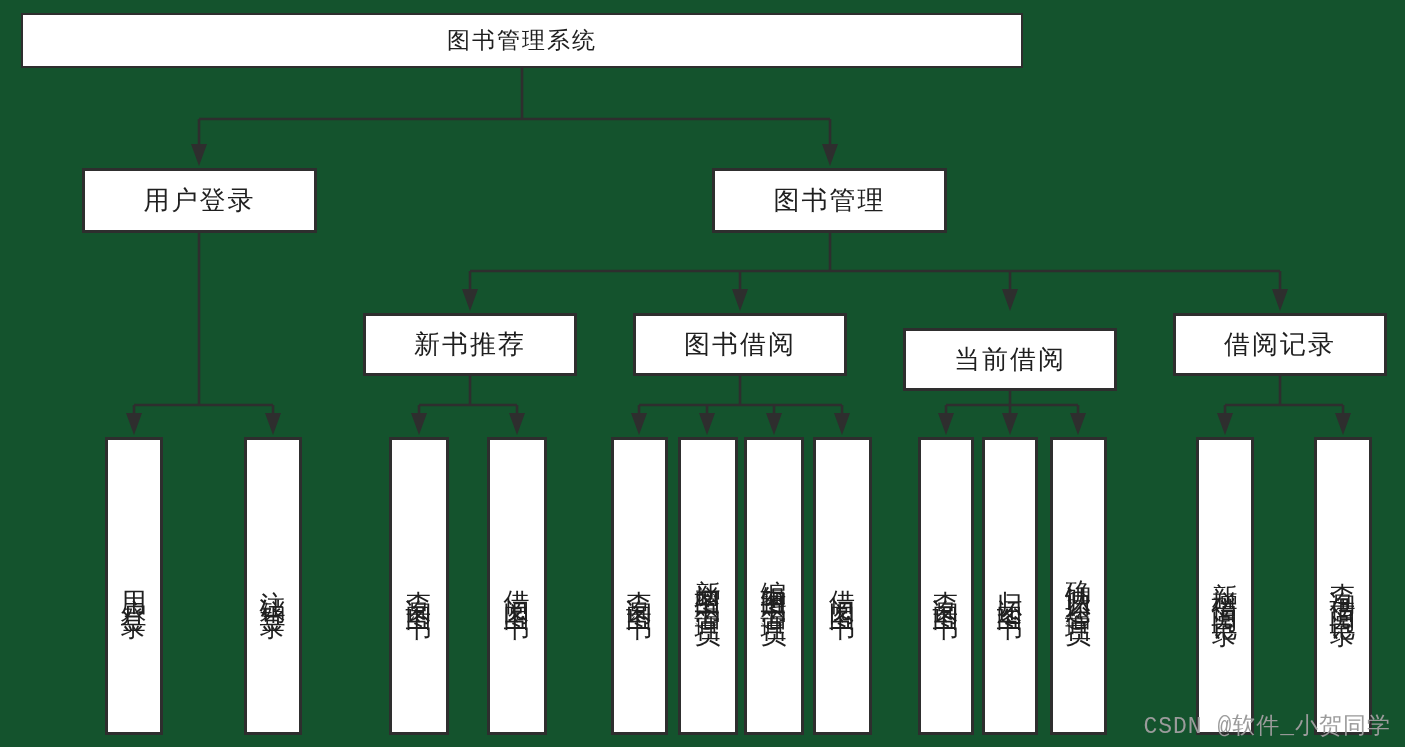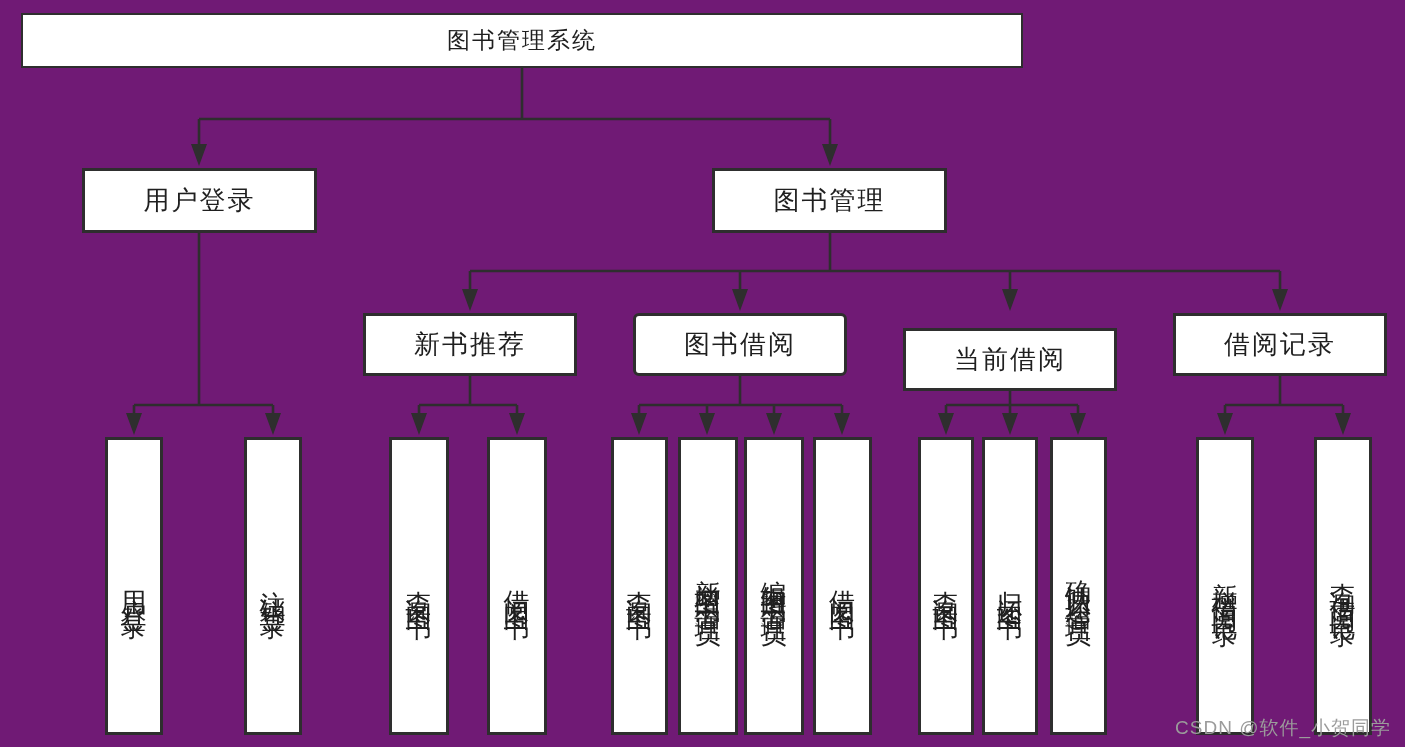--- a/index.html
+++ b/index.html
@@ -1,20 +1,20 @@
 <!DOCTYPE html>
 <html><head>
 <meta charset="utf-8">
 <style>
   html, body { margin: 0; padding: 0; background: #ffffff; }
   .stage {
     position: relative;
     width: 1405px;
     height: 747px;
-    background: #701a75;
+    background: #14532d;
     font-family: "Liberation Sans", sans-serif;
     overflow: hidden;
   }
   .stage svg { position: absolute; left: 0; top: 0; }
   .box {
     position: absolute;
     box-sizing: border-box;
     background: #ffffff;
     border: 3px solid #2e2e2e;
     display: flex;
@@ -30,24 +30,25 @@
     text-orientation: mixed;
     letter-spacing: 8px;
     line-height: 1;
     white-space: nowrap;
   }
   .vbox.dense span { letter-spacing: 6px; }
   .watermark {
     position: absolute;
     right: 14px;
     bottom: 6px;
-    font-size: 19px;
+    font-size: 23px;
     color: #9b9b9b;
     letter-spacing: 1px;
     white-space: nowrap;
+    font-family: Liberation Mono, monospace;
   }
 </style>
 </head>
 <body>
 
 <div class="stage">
 
   <svg width="1405" height="747" viewBox="0 0 1405 747">
     <g stroke="#2e2e2e" stroke-width="2.6" fill="none">
 
@@ -95,21 +96,21 @@
   <div class="box hbox" style="left:82px; top:168px; width:235px; height:65px;">
     <span>用户登录</span>
   </div>
   <div class="box hbox" style="left:363px; top:313px; width:214px; height:63px;">
     <span>新书推荐</span>
   </div>
 
   <div class="box hbox" style="left:712px; top:168px; width:235px; height:65px;">
     <span>图书管理</span>
   </div>
-  <div class="box hbox" style="left:633px; top:313px; width:214px; height:63px;border-radius:6px;">
+  <div class="box hbox" style="left:633px; top:313px; width:214px; height:63px;">
     <span>图书借阅</span>
   </div>
   <div class="box hbox" style="left:903px; top:328px; width:214px; height:63px;">
     <span>当前借阅</span>
   </div>
   <div class="box hbox" style="left:1173px; top:313px; width:214px; height:63px;">
     <span>借阅记录</span>
   </div>
 
   <div class="box vbox" style="left:105px; top:437px; width:58px; height:298px;">

